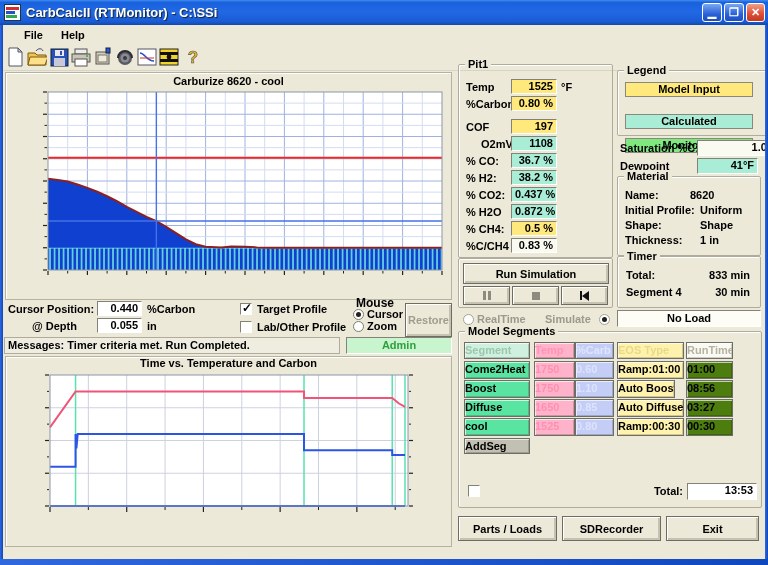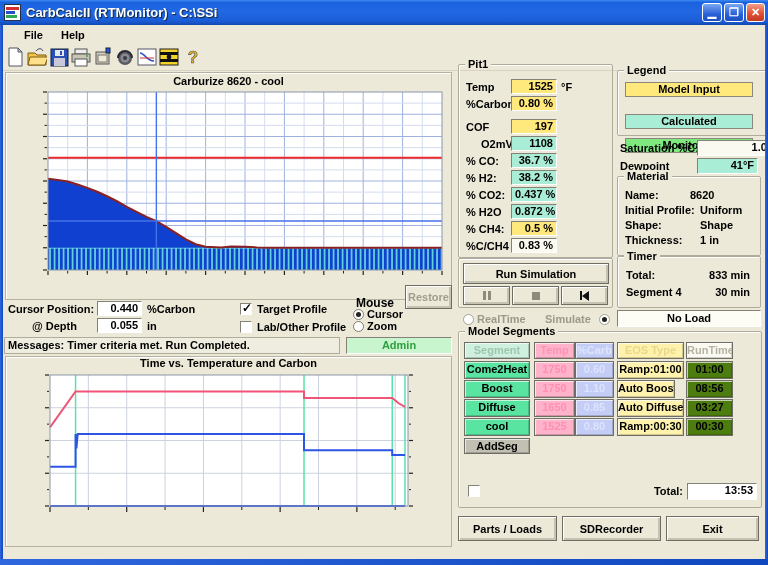--- a/index.html
+++ b/index.html
@@ -26,21 +26,21 @@
   .winbtn{position:absolute;top:3px;width:20px;height:19px;border:1px solid #fff;border-radius:3px;color:#fff;font-weight:bold;display:flex;align-items:center;justify-content:center;font-size:11px;cursor:pointer}
   .winbtn.bl{background:linear-gradient(180deg,#7AA7F0,#2A61D8 60%,#1C4FC0)}
   .winbtn.rd{background:linear-gradient(180deg,#F0A088,#E25037 55%,#C03A22)}
   .menubar{position:absolute;left:0;top:25px;width:768px;height:19px;background:#ECE9D8;display:flex;align-items:center;gap:18px;padding-left:24px}
   .menu-item{font-weight:bold;cursor:pointer}
   .toolbar{position:absolute;left:0;top:44px;width:768px;height:27px;background:#ECE9D8;border-bottom:1px solid #D8D4C4}
   .tool{position:absolute;top:2px;width:22px;height:22px;display:flex;align-items:center;justify-content:center;cursor:pointer}
   .panel{position:absolute;background:#ECE9D8;border:1px solid #B6B2A2;box-shadow:inset 1px 1px 0 #fff}
   .chart-title{position:absolute;width:100%;text-align:center;top:2px;font-weight:bold}
   svg text{font-family:"Liberation Sans",sans-serif;font-weight:bold}
-  .cell{position:absolute;font-weight:bold;font-size:11px;text-align:center;border:1px solid #6E6E66;box-shadow:inset 1px 1px 0 rgba(255,255,255,.65),inset -1px -1px 0 rgba(0,0,0,.18);line-height:15px;overflow:hidden;white-space:nowrap}
+  .cell{position:absolute;font-weight:bold;font-size:11px;text-align:left;border:1px solid #6E6E66;box-shadow:inset 1px 1px 0 rgba(255,255,255,.65),inset -1px -1px 0 rgba(0,0,0,.18);line-height:15px;overflow:hidden;white-space:nowrap}
   .h-seg{background:#CFF0DF;color:#9CC7AE}
   .h-temp{background:#FFB3CB;color:#FF93B5}
   .h-carb{background:#C3CDF6;color:#DFE5FC}
   .h-eos{background:#FFF2AC;color:#E8D98A}
   .h-run{background:#FBFAF2;color:#B5B2A3}
   .c-seg{background:#59E5A1;color:#000}
   .c-temp{background:#FFB3CB;color:#FF8FB2}
   .c-carb{background:#C3CDF6;color:#DDE3FD}
   .c-eos{background:#FFF2AC;color:#000}
   .c-run{background:#4d7c0f;color:#000}
@@ -260,21 +260,21 @@
 <div class="cb checked" style="left:240px;top:303px"></div>
 <span class="lbl" style="left:257px;top:303px">Target Profile</span>
 <div class="cb" style="left:240px;top:321px"></div>
 <span class="lbl" style="left:257px;top:321px">Lab/Other Profile</span>
 
 <span class="lbl" style="left:356px;top:296px;font-size:12px">Mouse</span>
 <div class="radio sel" style="left:353px;top:309px"></div>
 <span class="lbl" style="left:367px;top:308px">Cursor</span>
 <div class="radio" style="left:353px;top:321px"></div>
 <span class="lbl" style="left:367px;top:320px">Zoom</span>
-<div class="btn dis" style="left:405px;top:285px;width:47px;height:24px">Restore</div>
+<div class="btn dis" style="left:405px;top:303px;width:47px;height:34px">Restore</div>
 
 <div class="abs" style="left:4px;top:337px;width:336px;height:17px;border:1px solid #B0AC9C;background:#EFEDE0;font-weight:bold;line-height:15px;padding-left:3px;white-space:nowrap;overflow:hidden">Messages: Timer criteria met.  Run Completed.</div>
 <div class="abs" style="left:346px;top:337px;width:106px;height:17px;border:1px solid;border-color:#848278 #fff #fff #848278;background:#C9F5CE;color:#2E9E3E;font-weight:bold;text-align:center;line-height:15px">Admin</div>
 
 <div class="panel" style="left:5px;top:356px;width:447px;height:191px">
   <div class="chart-title" style="top:0">Time vs. Temperature and Carbon</div>
   <svg id="svg-time" style="position:absolute;left:0;top:13px" width="447" height="178" viewBox="0 0 447 178">
       <rect x="44" y="5" width="358" height="131" fill="#fff"></rect>
       <line x1="82.35714285714286" y1="5" x2="82.35714285714286" y2="136" stroke="#CCD2DE"></line>
       <line x1="120.71428571428571" y1="5" x2="120.71428571428571" y2="136" stroke="#CCD2DE"></line>

